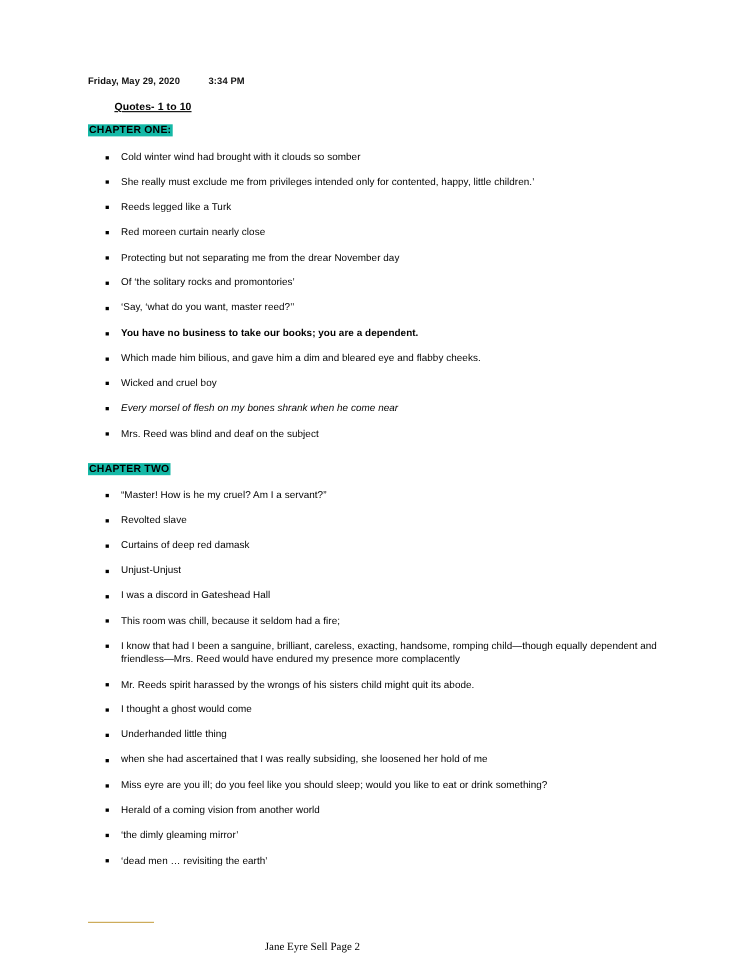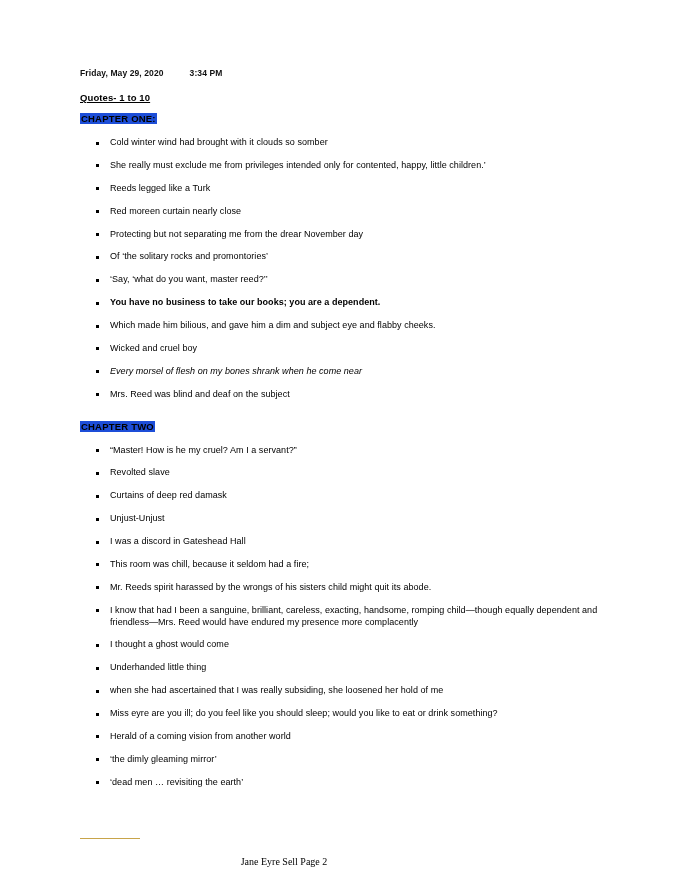--- a/index.html
+++ b/index.html
@@ -39,25 +39,26 @@
   }
   .meta-date { display: inline-block; }
   .meta-time { display: inline-block; margin-left: 26px; }
 
   .doc-title {
     font-size: 9.5px;
     font-weight: bold;
     text-decoration: underline;
     margin-bottom: 5px;
     letter-spacing: 0.1px;
+    margin-left: 24px;
   }
   .chapter-heading {
     font-size: 9.5px;
     font-weight: bold;
-    background: #1d4ed8;
+    background: #14b8a6;
     display: inline-block;
     padding: 0 1px;
     letter-spacing: 0.2px;
     margin-bottom: 2px;
   }
   .section {
     margin-bottom: 2px;
   }
   ul.quote-list {
     list-style: none;
@@ -129,38 +130,38 @@
       <div class="chapter-heading">CHAPTER ONE:</div>
       <ul class="quote-list">
         <li>Cold winter wind had brought with it clouds so somber</li>
         <li>She really must exclude me from privileges intended only for contented, happy, little children.’</li>
         <li>Reeds legged like a Turk</li>
         <li>Red moreen curtain nearly close</li>
         <li>Protecting but not separating me from the drear November day</li>
         <li>Of ‘the solitary rocks and promontories’</li>
         <li>‘Say, ‘what do you want, master reed?’’</li>
         <li class="bold-item">You have no business to take our books; you are a dependent.</li>
-        <li>Which made him bilious, and gave him a dim and subject eye and flabby cheeks.</li>
+        <li>Which made him bilious, and gave him a dim and bleared eye and flabby cheeks.</li>
         <li>Wicked and cruel boy</li>
         <li class="italic-item">Every morsel of flesh on my bones shrank when he come near</li>
         <li>Mrs. Reed was blind and deaf on the subject</li>
       </ul>
     </div>
 
     <div class="section chapter-two-wrap">
       <div class="chapter-heading">CHAPTER TWO</div>
       <ul class="quote-list">
         <li>“Master! How is he my cruel? Am I a servant?”</li>
         <li>Revolted slave</li>
         <li>Curtains of deep red damask</li>
         <li>Unjust-Unjust</li>
         <li>I was a discord in Gateshead Hall</li>
         <li>This room was chill, because it seldom had a fire;</li>
+        <li>I know that had I been a sanguine, brilliant, careless, exacting, handsome, romping child—though equally dependent and friendless—Mrs. Reed would have endured my presence more complacently</li>
         <li>Mr. Reeds spirit harassed by the wrongs of his sisters child might quit its abode.</li>
-        <li>I know that had I been a sanguine, brilliant, careless, exacting, handsome, romping child—though equally dependent and friendless—Mrs. Reed would have endured my presence more complacently</li>
         <li>I thought a ghost would come</li>
         <li>Underhanded little thing</li>
         <li>when she had ascertained that I was really subsiding, she loosened her hold of me</li>
         <li>Miss eyre are you ill; do you feel like you should sleep; would you like to eat or drink something?</li>
         <li>Herald of a coming vision from another world</li>
         <li>‘the dimly gleaming mirror’</li>
         <li class="tight">‘dead men … revisiting the earth’</li>
       </ul>
     </div>
 

